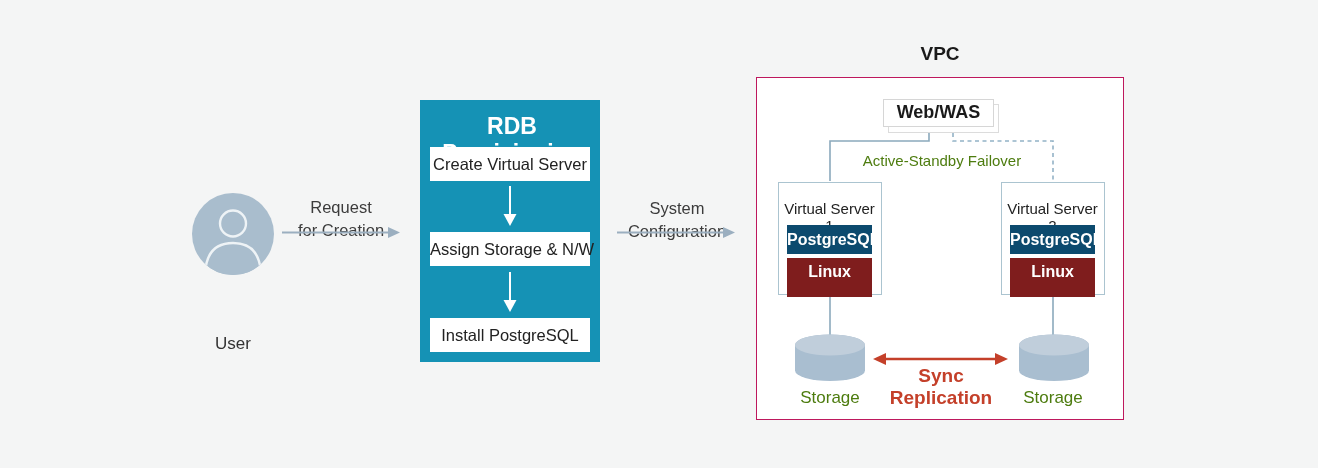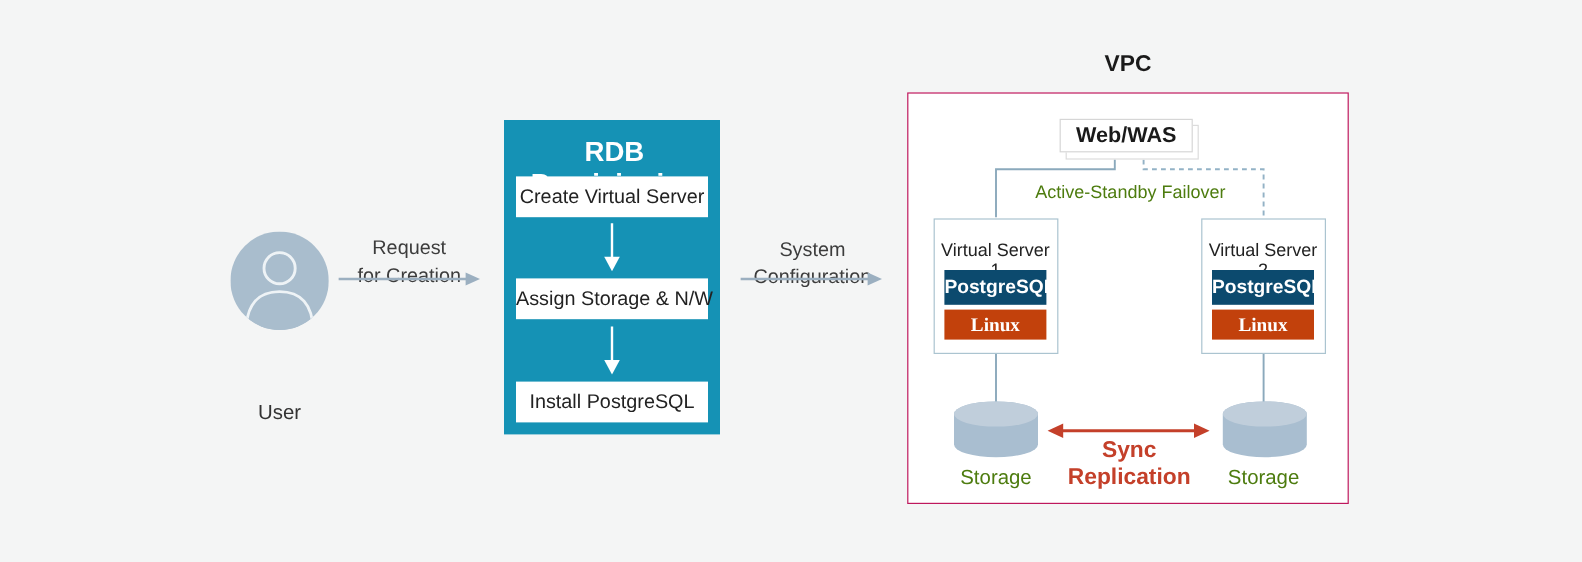--- a/index.html
+++ b/index.html
@@ -45,21 +45,21 @@
   .webwas-front{left:126px;top:21px;width:111px;height:28px;background:#fff;border:1.5px solid #d6d6d6;box-sizing:border-box;
                 font-weight:bold;font-size:18px;color:#1a1a1a;line-height:25px;}
   .failover-label{left:61px;top:74px;width:248px;font-size:15px;color:#4d7c0f;}
 
   .server-box{top:104px;width:104px;height:113px;background:#fff;border:1.5px solid #abc4d0;box-sizing:border-box;}
   .server-1{left:21px;}
   .server-2{left:244px;}
   .server-title{left:0;top:17px;width:101px;font-size:15px;color:#222;}
   .badge{left:8px;width:85px;color:#fff;font-weight:bold;font-size:16px;}
   .badge-postgres{top:42px;height:29px;line-height:29px;background:#0c4a6e;}
-  .badge-linux{top:75px;height:25px;line-height:27px;background:#c2410c;font-family:Liberation Serif, serif;}
+  .badge-linux{top:75px;height:39px;line-height:27px;background:#7f1d1d;}
 
   .storage-cylinder-1{left:37px;top:256px;}
   .storage-cylinder-2{left:261px;top:256px;}
   .storage-label{top:310px;width:100px;font-size:17px;color:#4d7c0f;}
   .storage-label-1{left:23px;}
   .storage-label-2{left:246px;}
 
   .sync-label{left:117px;top:287px;width:134px;font-weight:bold;font-size:19px;line-height:22px;color:#c4402a;}
 </style>
 </head>

